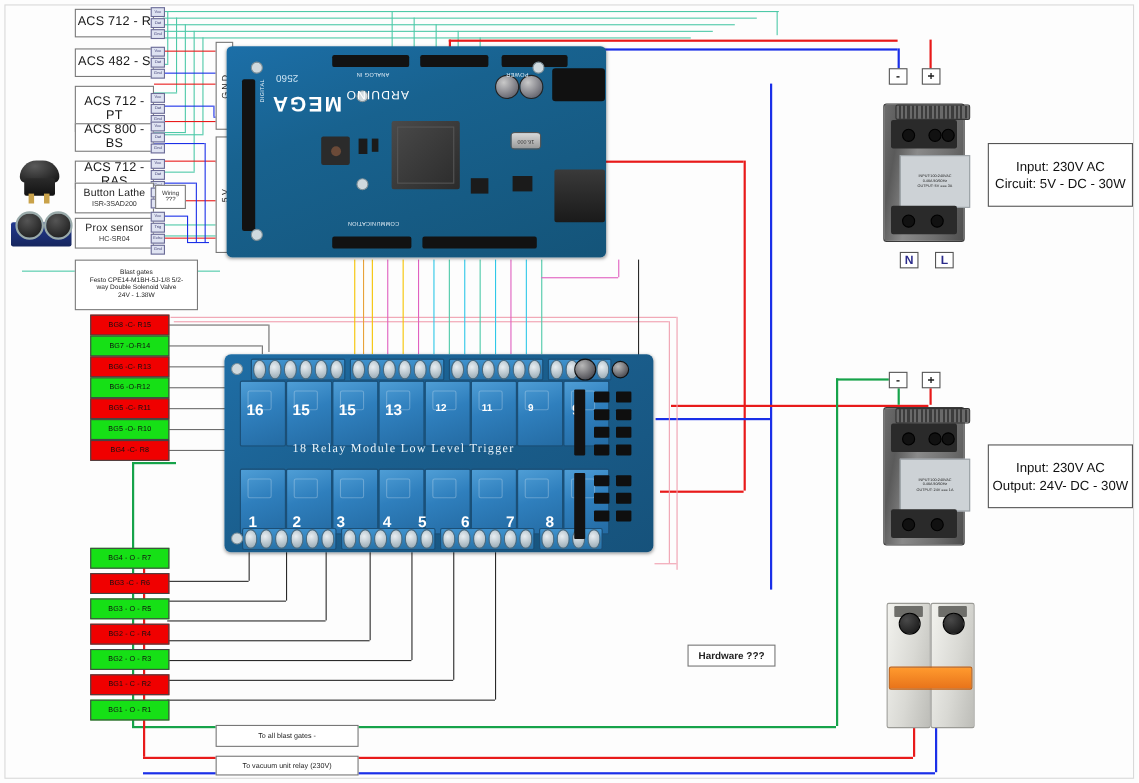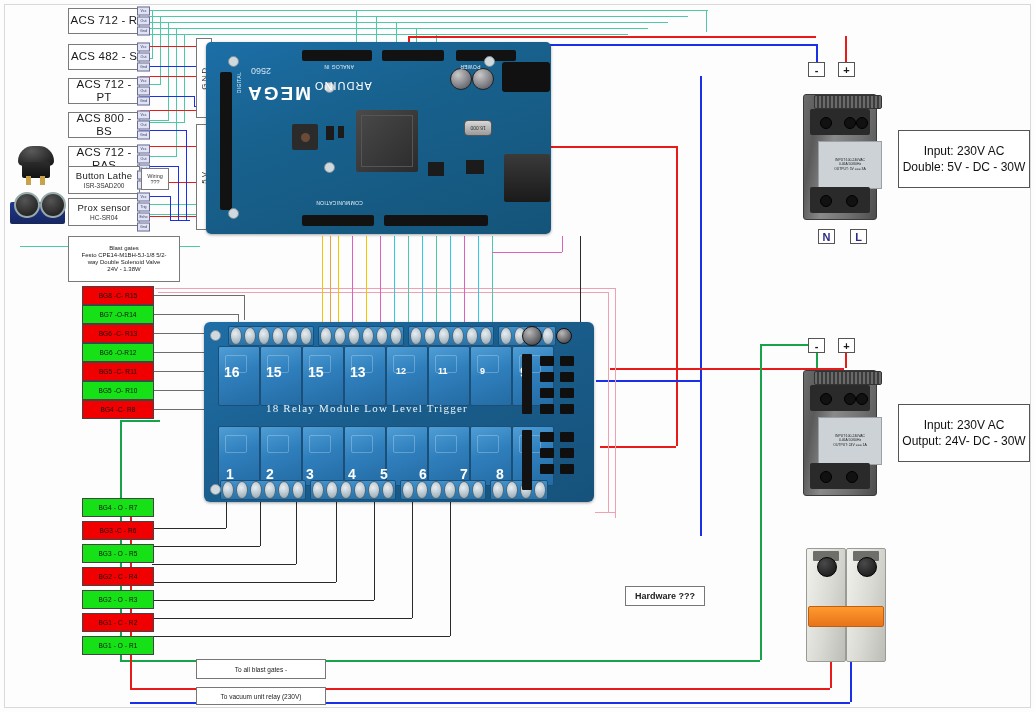--- a/index.html
+++ b/index.html
@@ -292,21 +292,21 @@
 
   <div class="box sensor" style="left:68px;top:44px;width:72px;height:26px">
     <div class="b-title">ACS 482 - S</div>
     <div class="pads">
       <div class="pad">Vcc</div>
       <div class="pad">Out</div>
       <div class="pad">Gnd</div>
     </div>
   </div>
 
-  <div class="box sensor" style="left:68px;top:78px;width:72px;height:26px">
+  <div class="box sensor" style="left:68px;top:78px;width:72px;height:42px">
     <div class="b-title">ACS 712 - PT</div>
     <div class="pads">
       <div class="pad">Vcc</div>
       <div class="pad">Out</div>
       <div class="pad">Gnd</div>
     </div>
   </div>
 
   <div class="box sensor" style="left:68px;top:112px;width:72px;height:26px">
     <div class="b-title">ACS 800 - BS</div>
@@ -613,21 +613,21 @@
     </div>
     <div class="pole" style="left:40px">
       <div class="slot" style="left:6px"></div>
       <div class="screwtop" style="left:10px"></div>
     </div>
     <div class="lever"></div>
   </div>
 
   <div class="info" style="left:898px;top:130px;width:132px;height:58px">
     <div>Input: 230V AC</div>
-    <div>Double: 5V - DC - 30W</div>
+    <div>Circuit: 5V - DC - 30W</div>
   </div>
   <div class="info" style="left:898px;top:404px;width:132px;height:58px">
     <div>Input: 230V AC</div>
     <div>Output: 24V- DC - 30W</div>
   </div>
 
   <div class="note big" style="left:625px;top:586px;width:80px;height:20px">Hardware ???</div>
   <div class="note" style="left:196px;top:659px;width:130px;height:20px">To all blast gates -</div>
   <div class="note" style="left:196px;top:687px;width:130px;height:18px">To vacuum unit relay (230V)</div>
 

